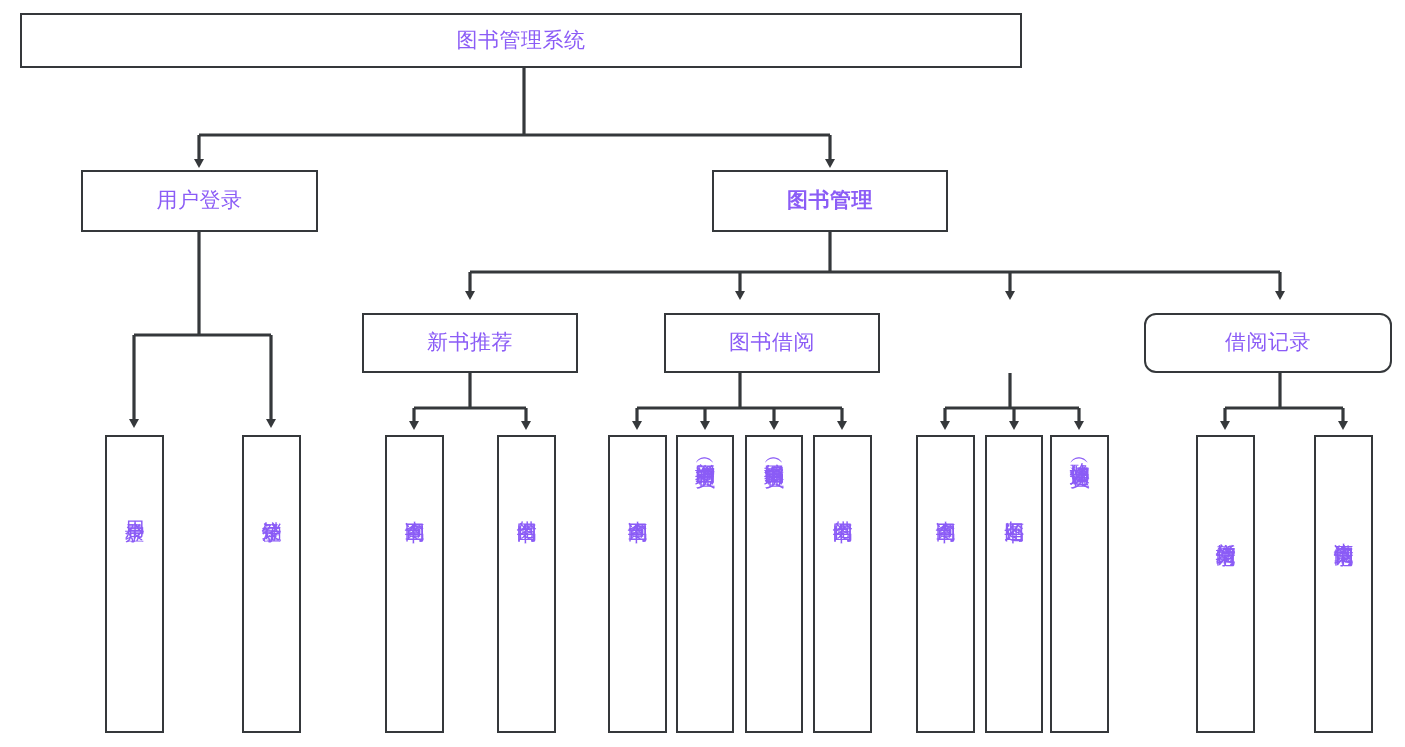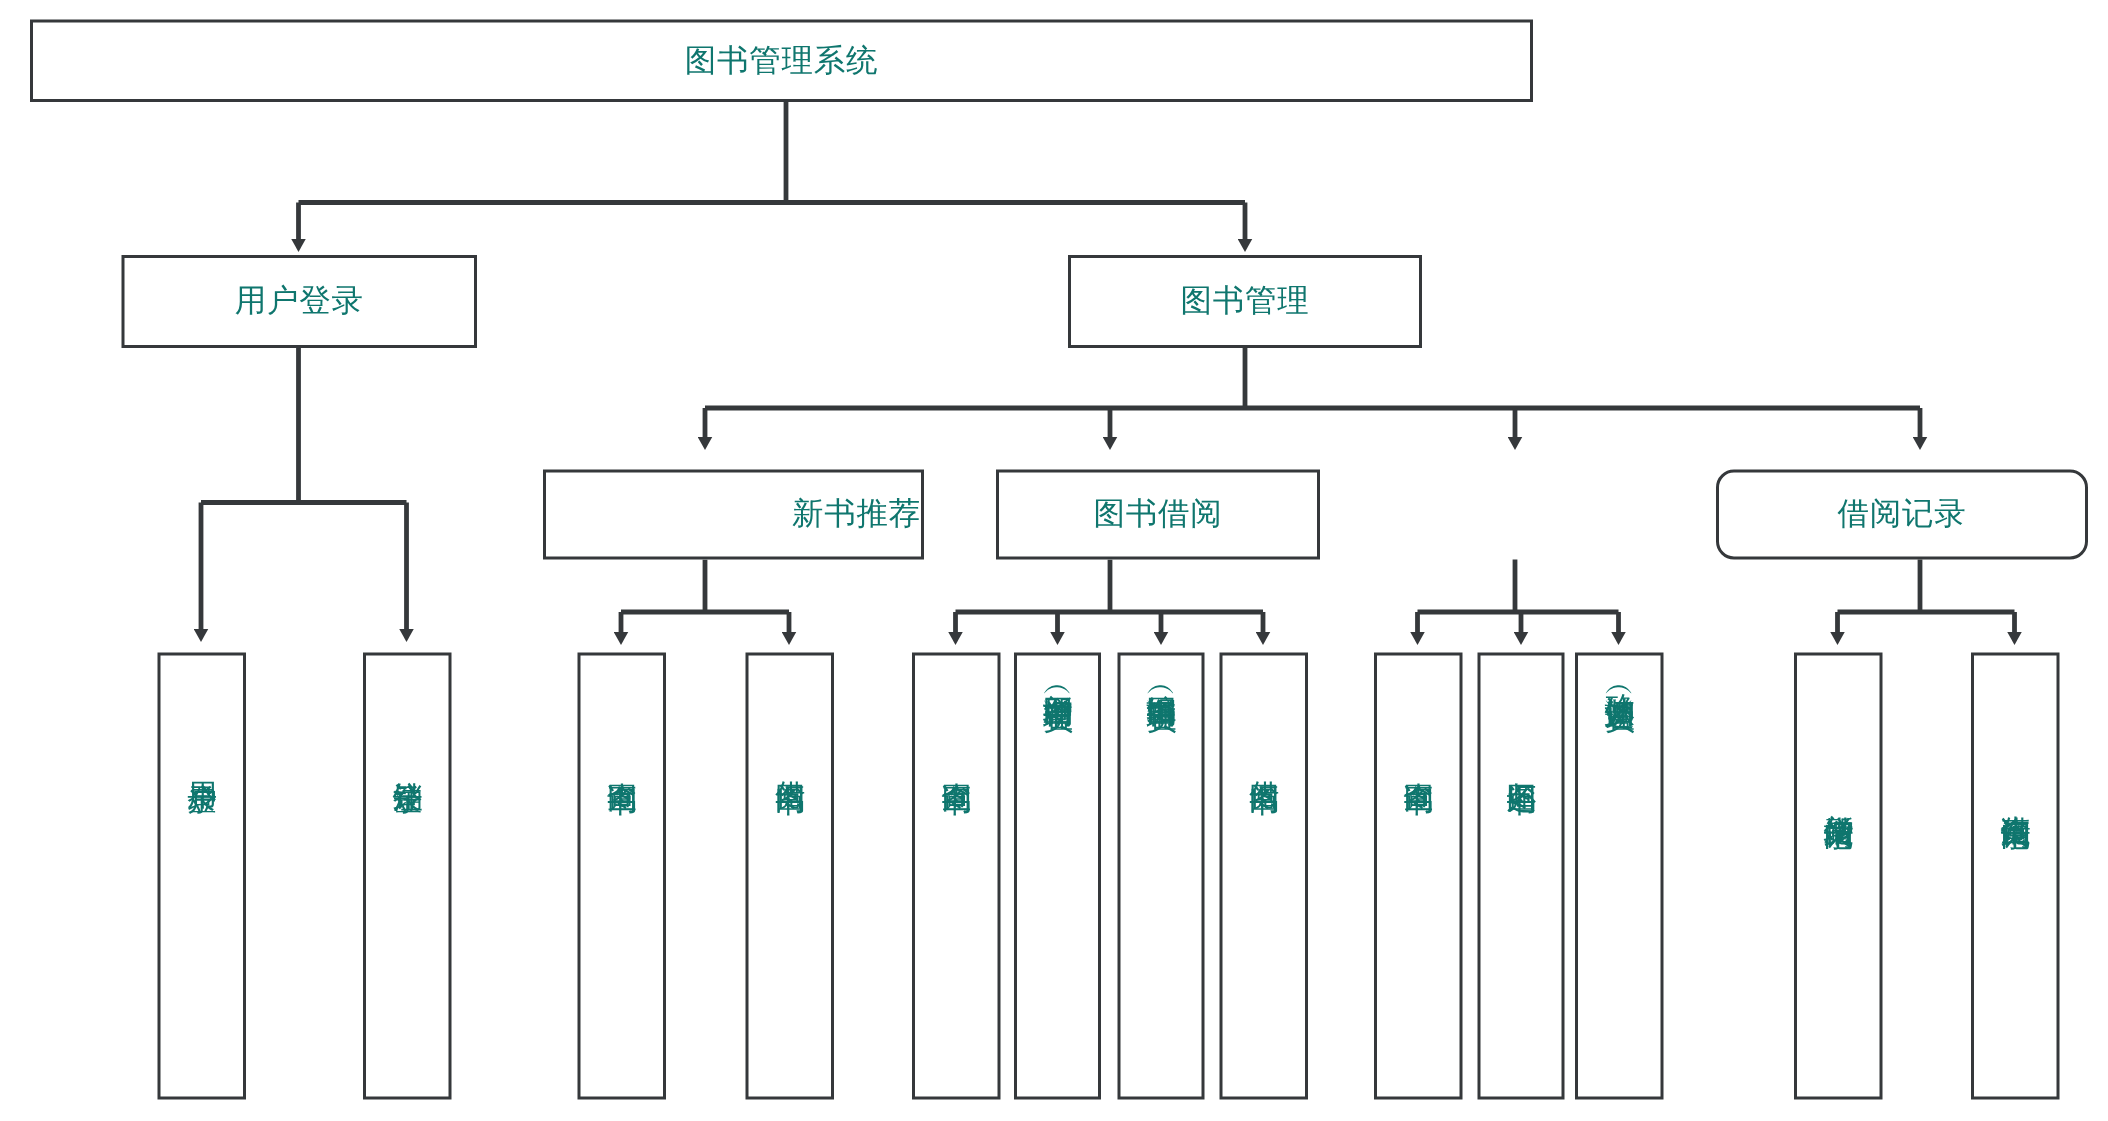--- a/index.html
+++ b/index.html
@@ -24,21 +24,21 @@
     pointer-events: none;
   }
   .node {
     position: absolute;
     box-sizing: border-box;
     border: 2.5px solid #35383b;
     background: #ffffff;
     display: flex;
     align-items: center;
     justify-content: center;
-    color: #0f766e;
+    color: #8b5cf6;
   }
   .node.horiz {
     font-size: 21px;
     letter-spacing: 0.5px;
     line-height: 1.1;
   }
   .node.vert {
     font-size: 20px;
     line-height: 1.18;
     letter-spacing: 1px;
@@ -125,25 +125,25 @@
     </g>
   </svg>
 
   <div class="node horiz" style="left:20px; top:13px; width:1002px; height:55px;">
     <span>图书管理系统</span>
   </div>
 
   <div class="node horiz" style="left:81px; top:170px; width:237px; height:62px;">
     <span>用户登录</span>
   </div>
-  <div class="node horiz" style="left:712px; top:170px; width:236px; height:62px;">
+  <div class="node horiz" style="left:712px; top:170px; width:236px; height:62px;font-weight:bold;">
     <span>图书管理</span>
   </div>
 
-  <div class="node horiz" style="left:362px; top:313px; width:254px; height:60px;justify-content:flex-end;">
+  <div class="node horiz" style="left:362px; top:313px; width:216px; height:60px;">
     <span>新书推荐</span>
   </div>
   <div class="node horiz" style="left:632px; top:313px; width:216px; height:60px;margin-left:32px;">
     <span>图书借阅</span>
   </div>
   <div class="node horiz" style="left:1144px; top:313px; width:248px; height:60px;border-radius:12px;">
     <span>借阅记录</span>
   </div>
 
   <div class="node vert mid" style="left:105px; top:435px; width:59px; height:298px;">

